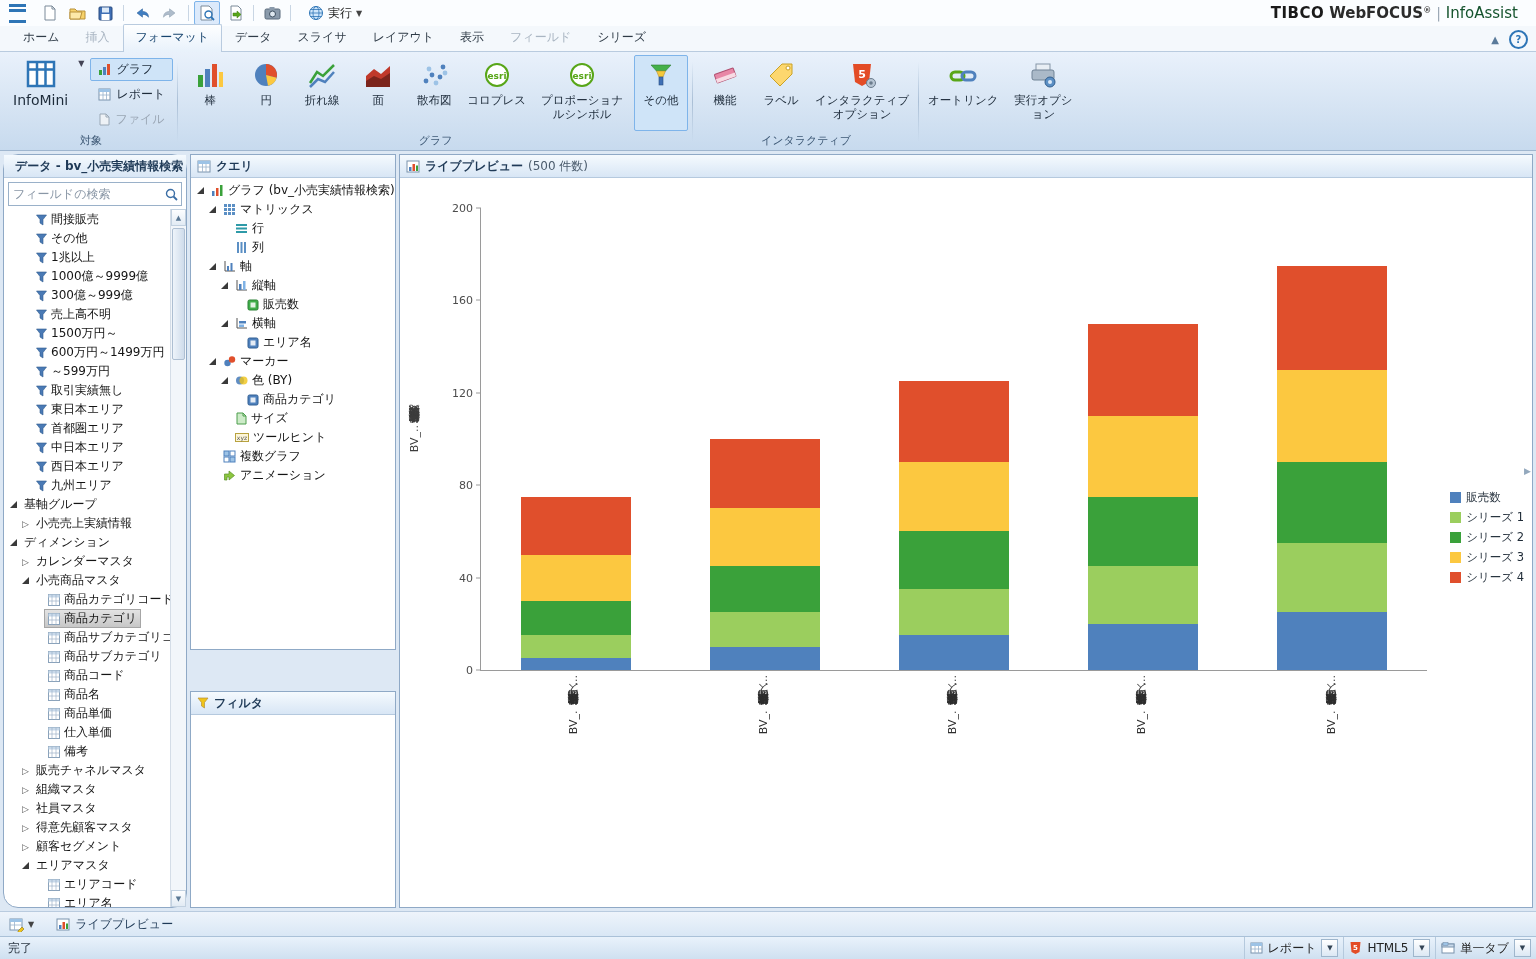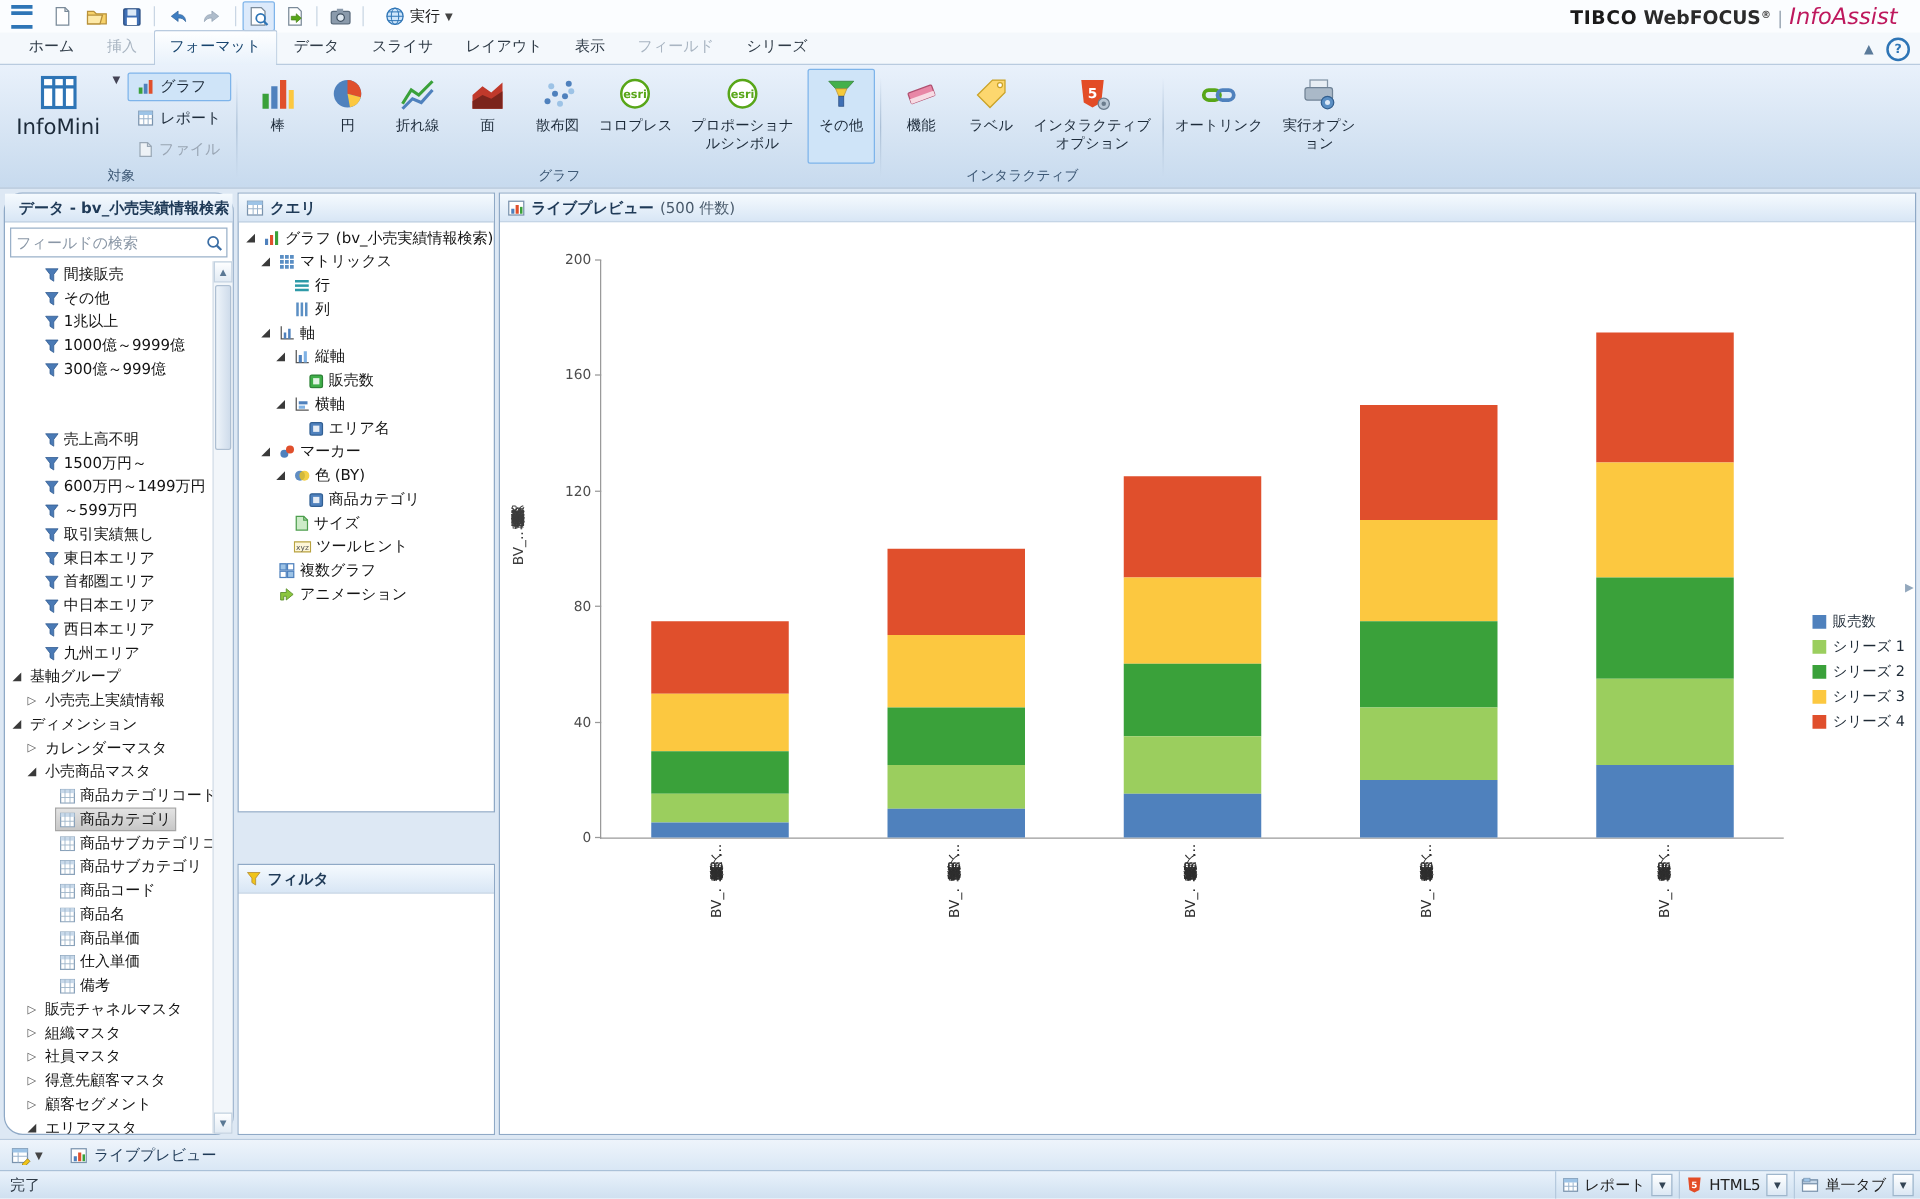--- a/index.html
+++ b/index.html
@@ -14,21 +14,21 @@
   .qa-btn{min-width:24px;height:22px;display:flex;align-items:center;justify-content:center;border:1px solid transparent;border-radius:2px;cursor:pointer;}
   .qa-btn.selected{background:#dceafb;border-color:#7eb4ea;}
   .qa-sep{width:1px;height:16px;background:#c9d6e4;margin:0 3px;}
   .qa-run{display:flex;align-items:center;gap:4px;padding:0 8px;height:22px;margin-left:4px;cursor:pointer;}
   .caret{font-size:8px;color:#444;}
   .qa-brand{margin-left:auto;display:flex;align-items:baseline;gap:5px;padding-right:12px;white-space:nowrap;}
   .b-tibco{font-weight:bold;font-size:15px;color:#1a1a1a;letter-spacing:.5px;}
   .b-wf{font-weight:bold;font-size:15px;color:#2b2b2b;}
   .b-reg{font-size:8px;color:#444;position:relative;top:-5px;}
   .b-sep{color:#9aa7b4;font-size:14px;}
-  .b-prod{font-size:18px;color:#be185d;font-style:italic;}
+  .b-prod{font-size:15px;color:#14532d;}
 
   
   .tabrow{height:25px;display:flex;align-items:flex-end;background:#f4f8fc;border-bottom:1px solid #b9cbdf;padding-left:10px;position:relative;flex:none;}
   .rtab{padding:4px 12px 5px;font-size:12px;color:#2f3b47;cursor:pointer;border:1px solid transparent;border-bottom:none;white-space:nowrap;}
   .rtab.active{background:linear-gradient(#feffff,#e8f1fb);border-color:#b9cbdf;border-radius:2px 2px 0 0;color:#17446e;margin-bottom:-1px;padding-bottom:6px;}
   .rtab.disabled{color:#a9b5c2;}
   .tabrow-right{position:absolute;right:8px;top:4px;display:flex;gap:10px;align-items:center;}
   .min-ribbon{color:#5a7a9a;font-size:10px;cursor:pointer;}
   .help-btn{width:15px;height:15px;border-radius:50%;border:2px solid #2e75b6;color:#2e75b6;font-weight:bold;font-size:10px;display:flex;align-items:center;justify-content:center;cursor:pointer;}
 
@@ -38,21 +38,21 @@
   .rgroup::after{content:'';position:absolute;right:0;top:8px;bottom:8px;width:1px;background:linear-gradient(rgba(170,191,214,0),#aabfd6,rgba(170,191,214,0));}
   .rgroup:last-child::after{display:none;}
   .rgroup-content{flex:1;display:flex;align-items:flex-start;gap:2px;}
   .rgroup-label{height:17px;text-align:center;font-size:11px;color:#3d5875;line-height:15px;flex:none;}
   .rbtn{min-width:46px;max-width:92px;min-height:68px;display:flex;flex-direction:column;align-items:center;padding:4px 3px 2px;gap:3px;border:1px solid transparent;border-radius:2px;cursor:pointer;}
   .rbtn.selected{background:#cfe4f8;border-color:#7eb4ea;}
   .rbtn-icon{height:30px;display:flex;align-items:center;}
   .rbtn-label{font-size:11.5px;text-align:center;line-height:1.25;color:#1d2b3a;word-break:break-all;}
   .target-content{display:flex;gap:6px;}
   .infomini{display:flex;flex-direction:column;align-items:center;gap:3px;padding:4px 4px 2px;cursor:pointer;}
-  .infomini-label{font-size:17px;color:#1d2b3a;}
+  .infomini-label{font-size:14px;color:#1d2b3a;}
   .infomini-caret{font-size:8px;color:#445;align-self:flex-start;margin-top:4px;}
   .target-stack{display:flex;flex-direction:column;gap:2px;padding-top:3px;}
   .trow{display:flex;align-items:center;gap:5px;padding:2px 7px;border:1px solid transparent;border-radius:2px;font-size:12px;color:#1d2b3a;cursor:pointer;white-space:nowrap;}
   .trow.selected{background:#cfe4f8;border-color:#7eb4ea;}
   .trow.disabled{color:#9aa6b4;}
 
   
   .main{flex:1;display:flex;background:#dde8f4;gap:3px;padding:3px;min-height:0;}
   .panel{background:#fff;border:1px solid #8fa9c6;display:flex;flex-direction:column;min-height:0;}
   .panel-header{height:22px;background:linear-gradient(#f5fafe,#d8e6f5);border-bottom:1px solid #b5c9de;display:flex;align-items:center;gap:5px;padding:0 6px;color:#1f3a57;font-weight:bold;font-size:12px;flex:none;white-space:nowrap;overflow:hidden;}
@@ -476,21 +476,21 @@
               <span class="expander"></span>
               <span class="tree-inner">
                 <span class="tree-icon">
                   <svg width="11" height="12" viewBox="0 0 11 12">
                     <path d="M0.5 1h10L7 5.5V11L4 9V5.5Z" fill="#4a7ab5" stroke="#2f5a8f" stroke-width="0.6"></path>
                   </svg>
                 </span>
                 <span class="tree-label">300億～999億</span>
               </span>
             </div>
-            <div class="tree-row" style="padding-left: 16px; margin-top: 37px;">
+            <div class="tree-row" style="padding-left: 16px;">
               <span class="expander"></span>
               <span class="tree-inner">
                 <span class="tree-icon">
                   <svg width="11" height="12" viewBox="0 0 11 12">
                     <path d="M0.5 1h10L7 5.5V11L4 9V5.5Z" fill="#4a7ab5" stroke="#2f5a8f" stroke-width="0.6"></path>
                   </svg>
                 </span>
                 <span class="tree-label">売上高不明</span>
               </span>
             </div>

